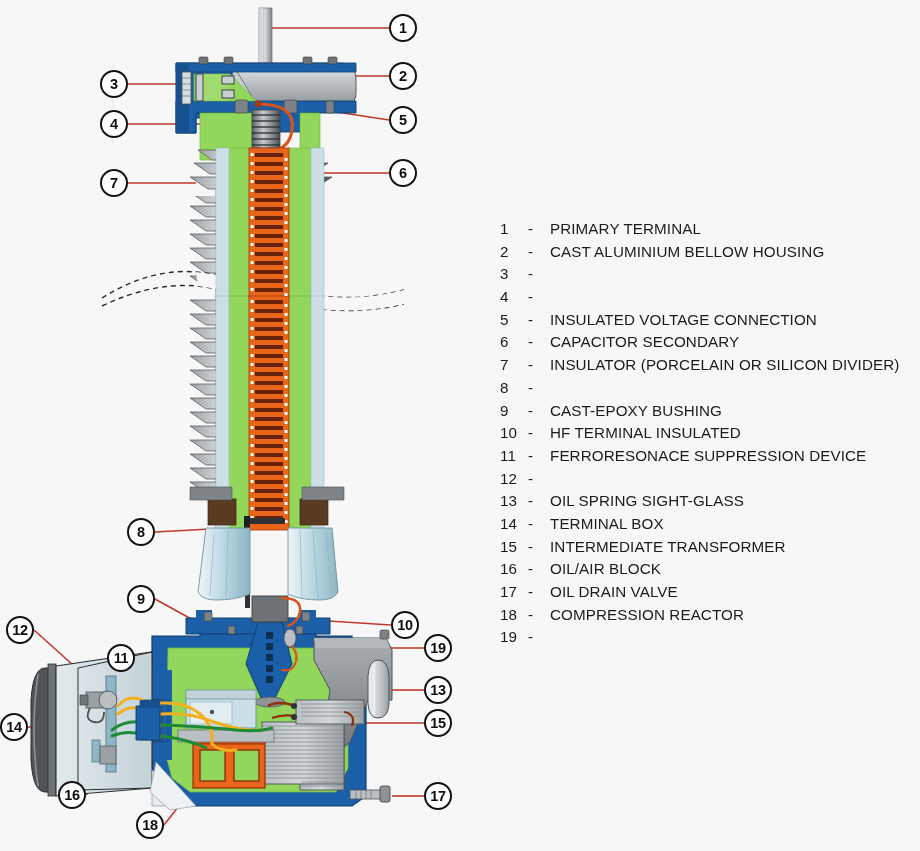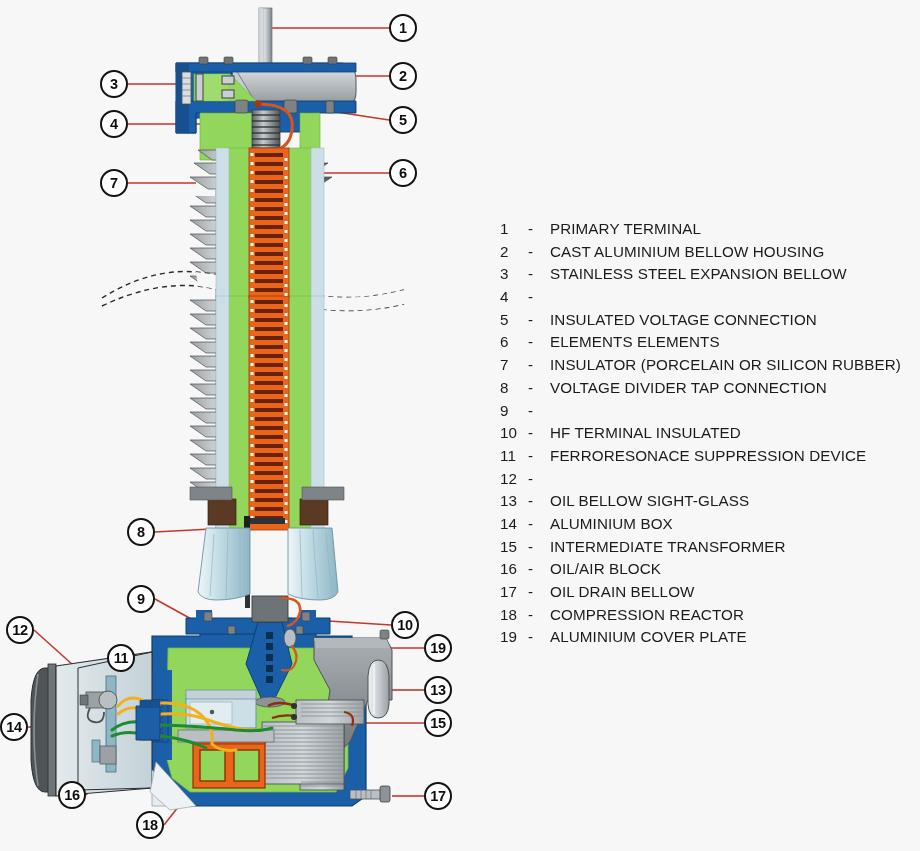--- a/index.html
+++ b/index.html
@@ -629,94 +629,92 @@
         <span class="legend-label">PRIMARY TERMINAL</span>
       </div>
       <div class="legend-row">
         <span class="legend-num">2</span>
         <span class="legend-dash">-</span>
         <span class="legend-label">CAST ALUMINIUM BELLOW HOUSING</span>
       </div>
       <div class="legend-row">
         <span class="legend-num">3</span>
         <span class="legend-dash">-</span>
-        <span class="legend-label">STAINLESS STEEL EXPANSION BELLOW</span>
       </div>
       <div class="legend-row">
         <span class="legend-num">4</span>
         <span class="legend-dash">-</span>
       </div>
       <div class="legend-row">
         <span class="legend-num">5</span>
         <span class="legend-dash">-</span>
         <span class="legend-label">INSULATED VOLTAGE CONNECTION</span>
       </div>
       <div class="legend-row">
         <span class="legend-num">6</span>
         <span class="legend-dash">-</span>
-        <span class="legend-label">ELEMENTS ELEMENTS</span>
+        <span class="legend-label">CAPACITOR SECONDARY</span>
       </div>
       <div class="legend-row">
         <span class="legend-num">7</span>
         <span class="legend-dash">-</span>
-        <span class="legend-label">INSULATOR (PORCELAIN OR SILICON RUBBER)</span>
+        <span class="legend-label">INSULATOR (PORCELAIN OR SILICON DIVIDER)</span>
       </div>
       <div class="legend-row">
         <span class="legend-num">8</span>
         <span class="legend-dash">-</span>
-        <span class="legend-label">VOLTAGE DIVIDER TAP CONNECTION</span>
       </div>
       <div class="legend-row">
         <span class="legend-num">9</span>
         <span class="legend-dash">-</span>
+        <span class="legend-label">CAST-EPOXY BUSHING</span>
       </div>
       <div class="legend-row">
         <span class="legend-num">10</span>
         <span class="legend-dash">-</span>
         <span class="legend-label">HF TERMINAL INSULATED</span>
       </div>
       <div class="legend-row">
         <span class="legend-num">11</span>
         <span class="legend-dash">-</span>
         <span class="legend-label">FERRORESONACE SUPPRESSION DEVICE</span>
       </div>
       <div class="legend-row">
         <span class="legend-num">12</span>
         <span class="legend-dash">-</span>
       </div>
       <div class="legend-row">
         <span class="legend-num">13</span>
         <span class="legend-dash">-</span>
-        <span class="legend-label">OIL BELLOW SIGHT-GLASS</span>
+        <span class="legend-label">OIL SPRING SIGHT-GLASS</span>
       </div>
       <div class="legend-row">
         <span class="legend-num">14</span>
         <span class="legend-dash">-</span>
-        <span class="legend-label">ALUMINIUM BOX</span>
+        <span class="legend-label">TERMINAL BOX</span>
       </div>
       <div class="legend-row">
         <span class="legend-num">15</span>
         <span class="legend-dash">-</span>
         <span class="legend-label">INTERMEDIATE TRANSFORMER</span>
       </div>
       <div class="legend-row">
         <span class="legend-num">16</span>
         <span class="legend-dash">-</span>
         <span class="legend-label">OIL/AIR BLOCK</span>
       </div>
       <div class="legend-row">
         <span class="legend-num">17</span>
         <span class="legend-dash">-</span>
-        <span class="legend-label">OIL DRAIN BELLOW</span>
+        <span class="legend-label">OIL DRAIN VALVE</span>
       </div>
       <div class="legend-row">
         <span class="legend-num">18</span>
         <span class="legend-dash">-</span>
         <span class="legend-label">COMPRESSION REACTOR</span>
       </div>
       <div class="legend-row">
         <span class="legend-num">19</span>
         <span class="legend-dash">-</span>
-        <span class="legend-label">ALUMINIUM COVER PLATE</span>
       </div>
     </div>
 
 </div>
 
 </body></html>

